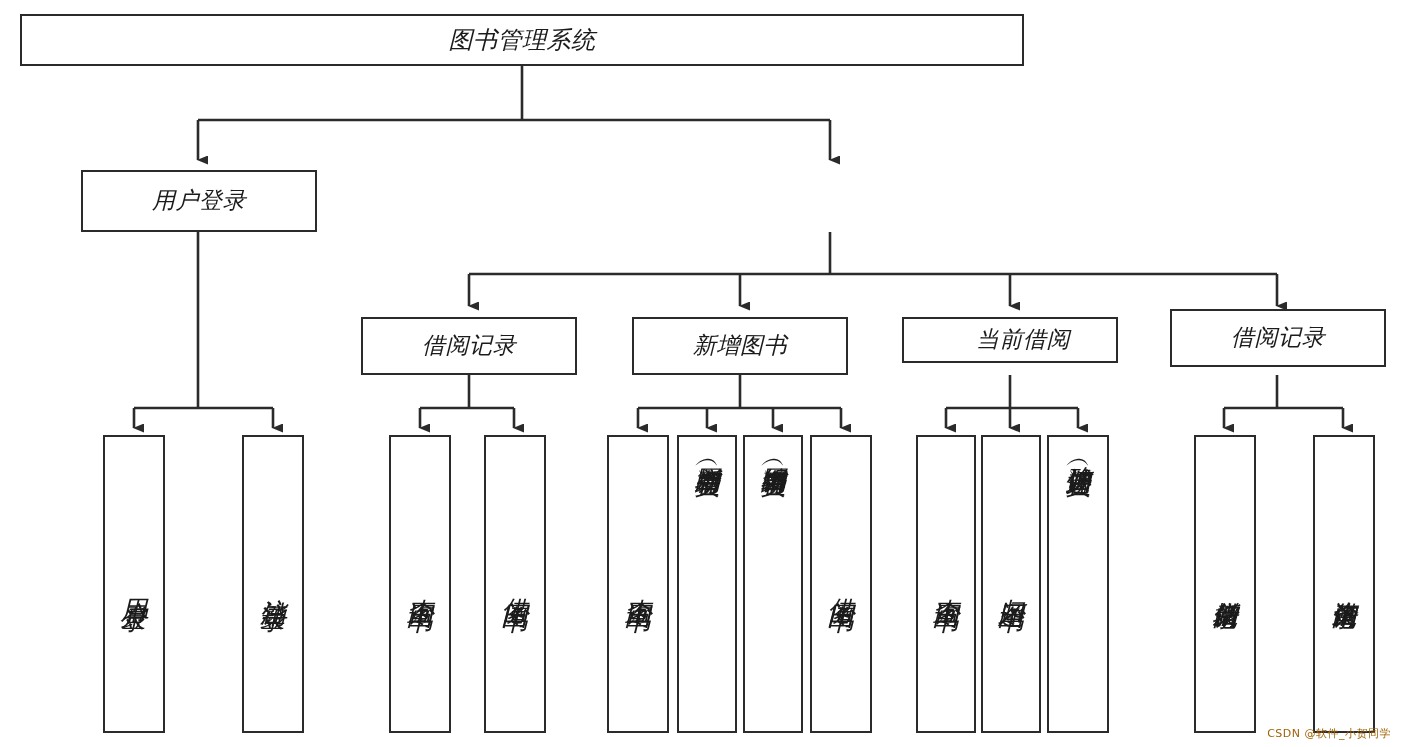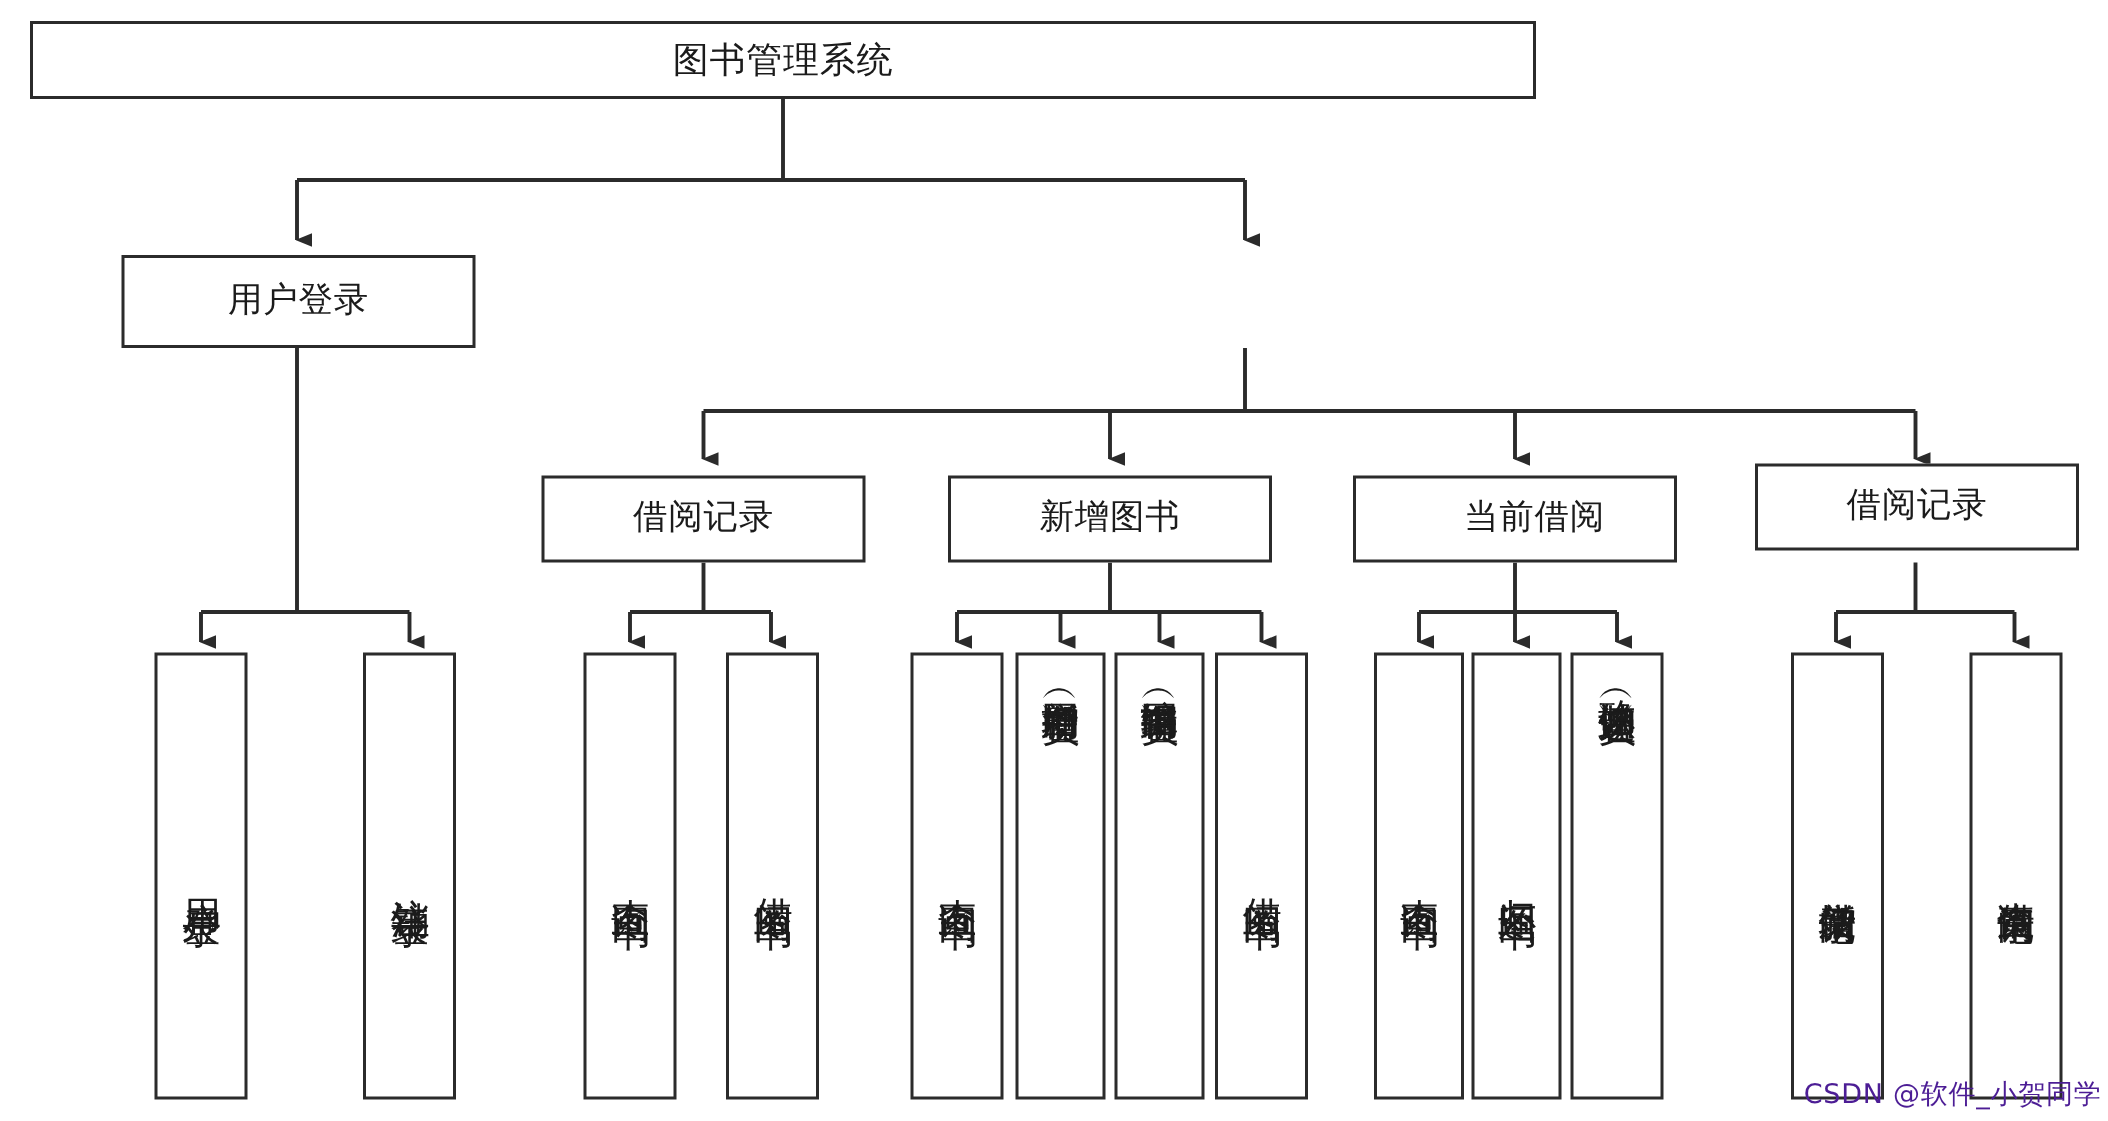--- a/index.html
+++ b/index.html
@@ -36,20 +36,21 @@
     justify-content: center;
     color: #1b1b1b;
     z-index: 2;
   }
   .node-label {
     display: block;
     text-align: right;
     line-height: 1.12;
     white-space: nowrap;
     color: #1b1b1b;
+    font-style: italic;
   }
   
   .node.horiz .node-label {
     font-size: 23px;
     letter-spacing: 0.5px;
   }
   .node.root .node-label {
     font-size: 24px;
   }
   
@@ -69,24 +70,24 @@
   .node.vert.tall-text .node-label {
     font-size: 25px;
     letter-spacing: 1px;
   }
   .node.vert.centered {
     align-items: center;
     padding-top: 0;
   }
   #watermark {
     position: absolute;
-    right: 4px;
+    right: 14px;
     bottom: 6px;
-    font-size: 18px;
-    color: #4c1d95;
+    font-size: 11px;
+    color: #a16207;
     letter-spacing: 0.5px;
     z-index: 5;
     white-space: nowrap;
   }
 </style>
 </head>
 <body>
 
 <div id="diagram-canvas">
 
@@ -150,21 +151,21 @@
 
 
   <div class="node horiz" style="left:361px; top:317px; width:216px; height:58px;">
     <span class="node-label">借阅记录</span>
   </div>
 
   <div class="node horiz" style="left:632px; top:317px; width:216px; height:58px;">
     <span class="node-label">新增图书</span>
   </div>
 
-  <div class="node horiz" style="left:902px; top:317px; width:216px; height:58px;padding-left:26px;">
+  <div class="node horiz" style="left:902px; top:317px; width:216px; height:46px;padding-left:26px;">
     <span class="node-label">当前借阅</span>
   </div>
 
   <div class="node horiz" style="left:1170px; top:309px; width:216px; height:58px;">
     <span class="node-label">借阅记录</span>
   </div>
 
   <div class="node vert centered" style="left:103px; top:435px; width:62px; height:298px;">
     <span class="node-label">用户登录</span>
   </div>

